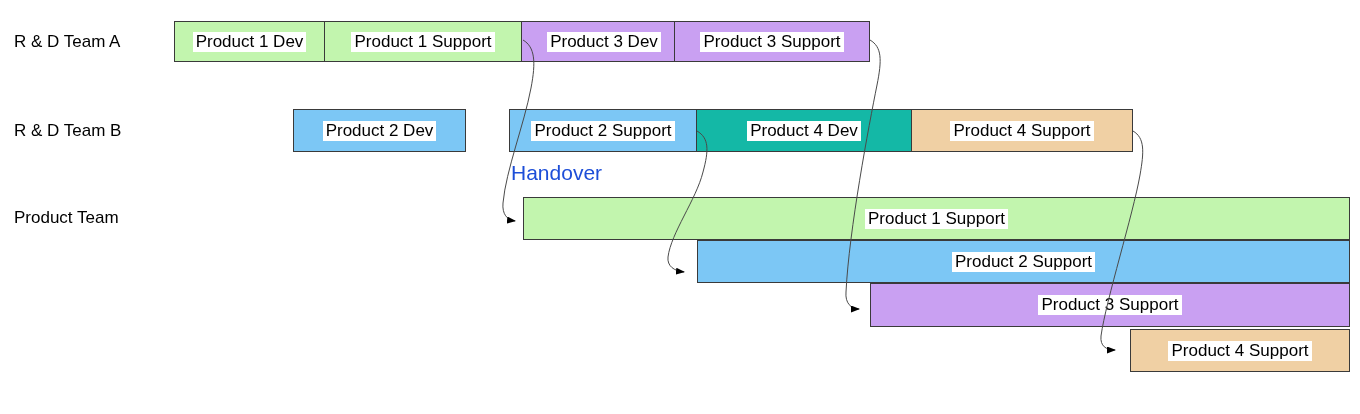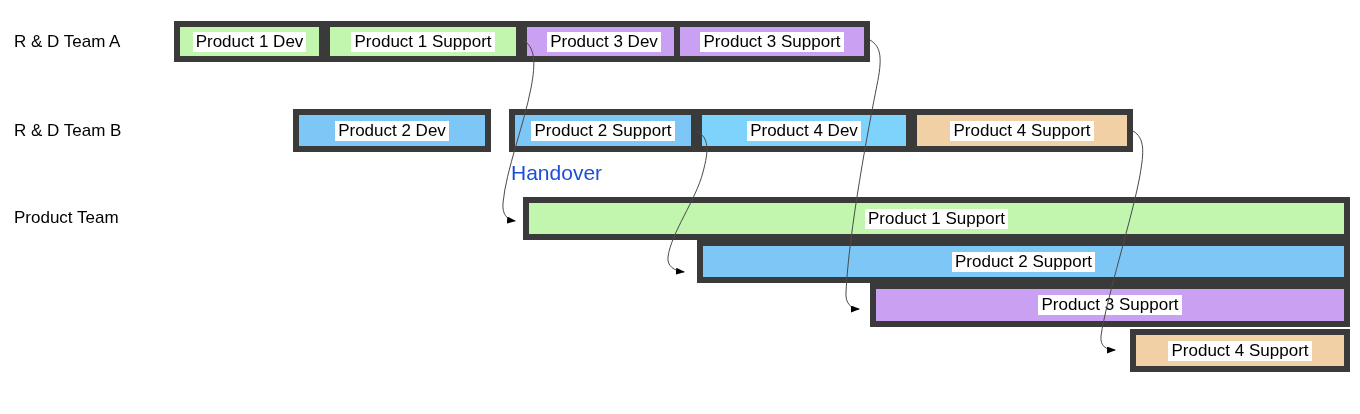--- a/index.html
+++ b/index.html
@@ -31,21 +31,21 @@
     left: 511px;
     top: 163px;
     font-size: 21px;
     line-height: 20px;
     color: #1d4ed8;
     white-space: nowrap;
   }
   .bar {
     position: absolute;
     box-sizing: border-box;
-    border: 6px solid #8b5cf6;
+    border: 1px solid #8b5cf6;
     display: flex;
     align-items: center;
     justify-content: center;
   }
   .bar-label {
     background: #ffffff;
     color: #000000;
     font-size: 17px;
     line-height: 20px;
     padding: 0 3px;
@@ -84,27 +84,27 @@
       </div>
       <div class="bar" style="left: 324px; top: 21px; width: 198px; height: 41px; background: rgb(194, 245, 174); border-color: rgb(58, 58, 58);">
         <span class="bar-label" style="background: rgb(255, 255, 255); color: rgb(0, 0, 0);">Product 1 Support</span>
       </div>
       <div class="bar" style="left: 521px; top: 21px; width: 166px; height: 41px; background: rgb(201, 160, 242); border-color: rgb(58, 58, 58);">
         <span class="bar-label" style="background: rgb(255, 255, 255); color: rgb(0, 0, 0);">Product 3 Dev</span>
       </div>
       <div class="bar" style="left: 674px; top: 21px; width: 196px; height: 41px; background: rgb(201, 160, 242); border-color: rgb(58, 58, 58);">
         <span class="bar-label" style="background: rgb(255, 255, 255); color: rgb(0, 0, 0);">Product 3 Support</span>
       </div>
-      <div class="bar" style="left: 293px; top: 109px; width: 198px; height: 43px; background: rgb(124, 199, 245); border-color: rgb(58, 58, 58);">
+      <div class="bar" style="left: 293px; top: 109px; width: 173px; height: 43px; background: rgb(124, 199, 245); border-color: rgb(58, 58, 58);">
         <span class="bar-label" style="background: rgb(255, 255, 255); color: rgb(0, 0, 0);">Product 2 Dev</span>
       </div>
       <div class="bar" style="left: 509px; top: 109px; width: 188px; height: 43px; background: rgb(124, 199, 245); border-color: rgb(58, 58, 58);">
         <span class="bar-label" style="background: rgb(255, 255, 255); color: rgb(0, 0, 0);">Product 2 Support</span>
       </div>
-      <div class="bar" style="left: 696px; top: 109px; width: 216px; height: 43px; background: #7dd3fc; border-color: rgb(58, 58, 58);">
+      <div class="bar" style="left: 696px; top: 109px; width: 216px; height: 43px; background: #14b8a6; border-color: rgb(58, 58, 58);">
         <span class="bar-label" style="background: rgb(255, 255, 255); color: rgb(0, 0, 0);">Product 4 Dev</span>
       </div>
       <div class="bar" style="left: 911px; top: 109px; width: 222px; height: 43px; background: rgb(240, 208, 164); border-color: rgb(58, 58, 58);">
         <span class="bar-label" style="background: rgb(255, 255, 255); color: rgb(0, 0, 0);">Product 4 Support</span>
       </div>
       <div class="bar" style="left: 523px; top: 197px; width: 827px; height: 43px; background: rgb(194, 245, 174); border-color: rgb(58, 58, 58);">
         <span class="bar-label" style="background: rgb(255, 255, 255); color: rgb(0, 0, 0);">Product 1 Support</span>
       </div>
       <div class="bar" style="left: 697px; top: 240px; width: 653px; height: 43px; background: rgb(124, 199, 245); border-color: rgb(58, 58, 58);">
         <span class="bar-label" style="background: rgb(255, 255, 255); color: rgb(0, 0, 0);">Product 2 Support</span>

